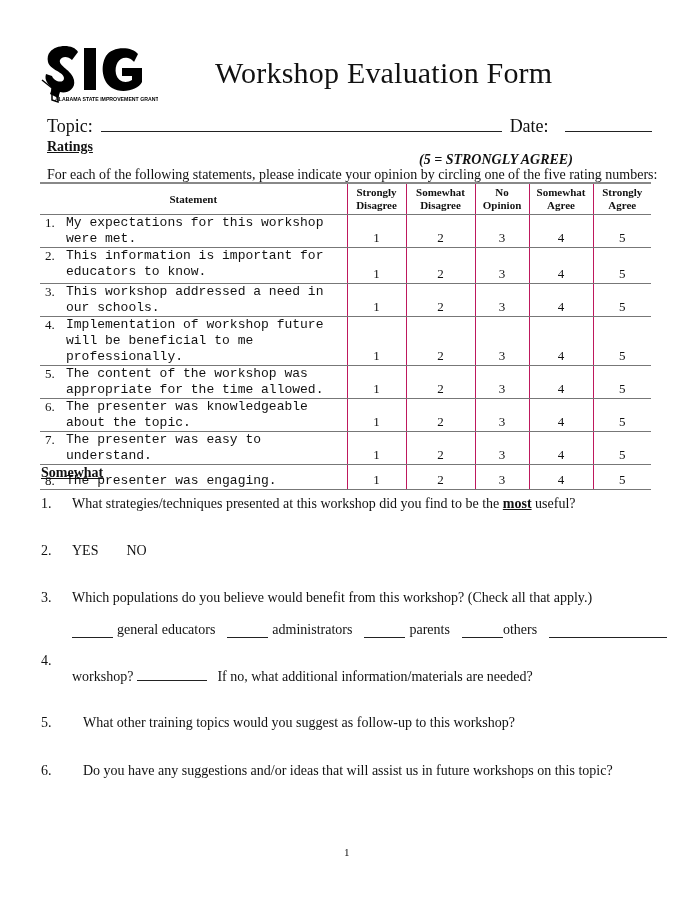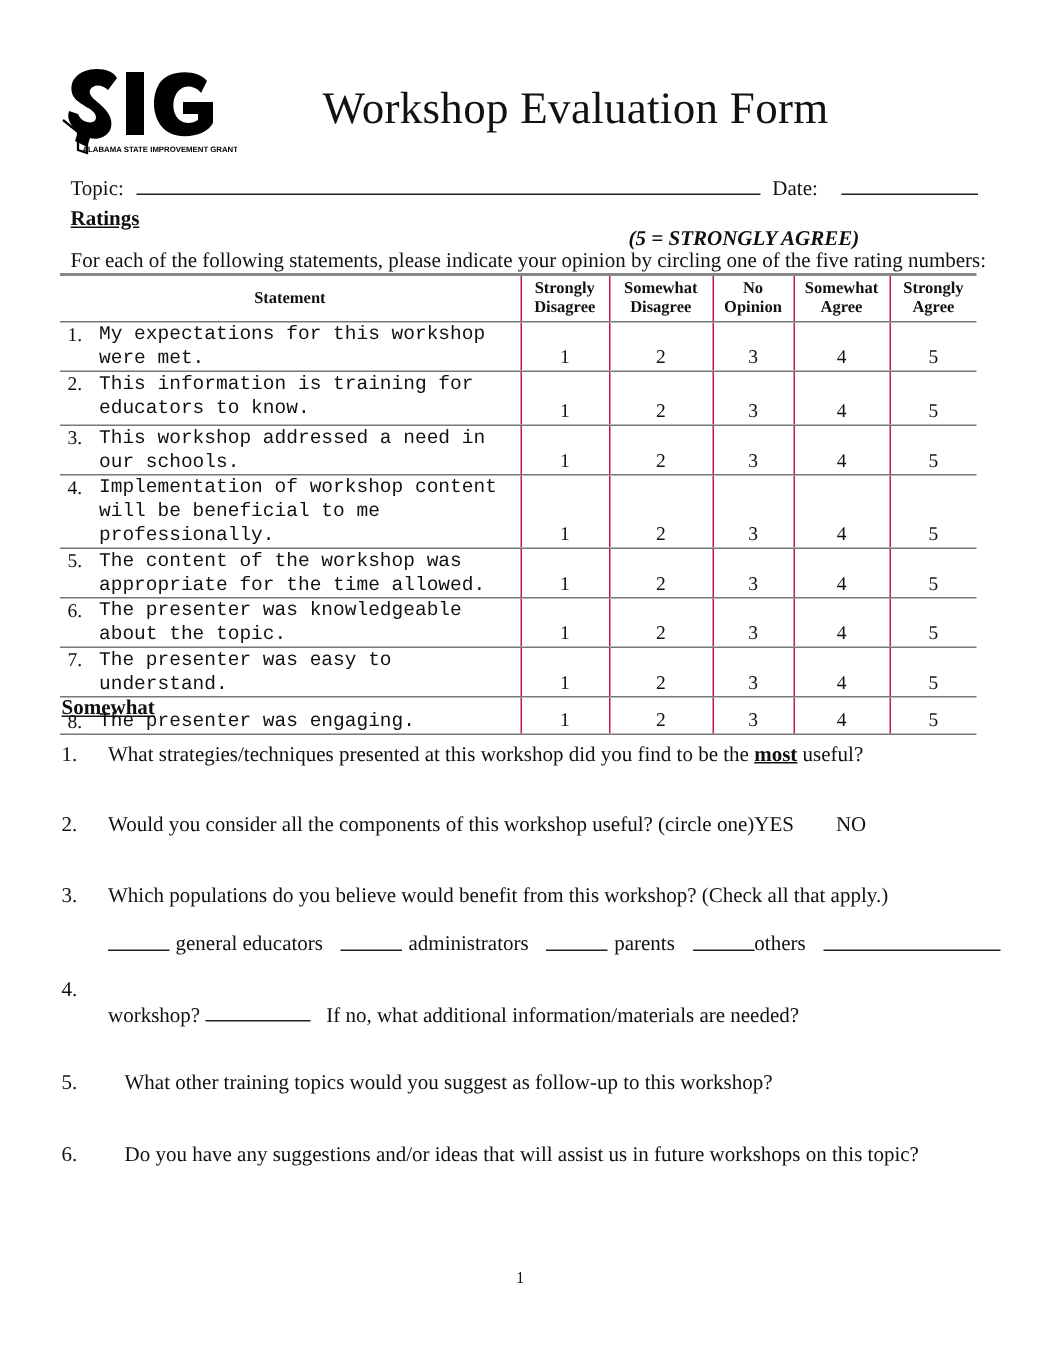--- a/index.html
+++ b/index.html
@@ -2,21 +2,21 @@
 <html><head>
 <meta charset="utf-8">
 <style>
   * { box-sizing: border-box; margin: 0; padding: 0; }
   html, body { width: 696px; height: 900px; background: #ffffff; overflow: hidden; }
   body { font-family: "Liberation Serif", "DejaVu Serif", serif; color: #111; position: relative; }
 
   .logo { position: absolute; left: 38px; top: 44px; width: 120px; height: 60px; }
   .title { position: absolute; left: 215px; top: 56px; font-size: 30px; font-weight: normal; letter-spacing: 0.2px; text-align: center; }
 
-  .topic-row { position: absolute; left: 47px; top: 116px; width: 605px; font-size: 14px; display: flex; align-items: baseline; }
+  .topic-row { position: absolute; left: 47px; top: 116px; width: 605px; font-size: 18px; display: flex; align-items: baseline; }
   .topic-row .line { border-bottom: 1px solid #222; height: 14px; display: inline-block; }
   .topic-line { width: 422px; margin-left: 8px; margin-right: 8px; }
   .date-line { width: 92px; margin-left: 16px; }
 
   .ratings-head { position: absolute; left: 47px; top: 139px; font-size: 14px; font-weight: bold; text-decoration: underline; }
   .strong-agree { position: absolute; left: 419px; top: 152px; font-size: 14px; font-weight: bold; font-style: italic; }
   .instructions { position: absolute; left: 47px; top: 167px; font-size: 14px; }
 
   table.ratings { position: absolute; left: 40px; top: 182px; width: 611px; border-collapse: collapse; font-size: 13px; }
   table.ratings th, table.ratings td { border-bottom: 1px solid #777; }
@@ -32,21 +32,21 @@
   .h-c1 { width: 59px; } .h-c2 { width: 69px; } .h-c3 { width: 54px; } .h-c4 { width: 64px; } .h-c5 { width: 58px; }
 
   .feedback-head { position: absolute; left: 41px; top: 465px; font-size: 14px; font-weight: bold; text-decoration: underline; }
   .q { position: absolute; left: 41px; font-size: 14px; line-height: 16px; display: flex; }
   .q .qn { width: 31px; flex: none; }
   .q.wide .qn { width: 42px; }
   .bold-u { font-weight: bold; text-decoration: underline; }
   .yesno { margin-left: 0; }
   .yesno + .yesno { margin-left: 28px; }
 
-  .pop-row { position: absolute; left: 72px; top: 622px; font-size: 14px; display: flex; align-items: flex-start; }
+  .pop-row { position: absolute; left: 72px; top: 622px; font-size: 14px; display: flex; align-items: flex-end; }
   .blank { display: inline-block; border-bottom: 1px solid #222; height: 12px; }
   .b1 { width: 41px; } .b-long { width: 118px; }
   .pop-row .lbl { margin-left: 4px; margin-right: 12px; }
 
   .page-num { position: absolute; left: 344px; top: 846px; font-size: 11px; }
 </style>
 </head>
 <body>
 
 <div class="logo">
@@ -98,21 +98,21 @@
       <td class="rc">1</td>
       <td class="rc">2</td>
       <td class="rc">3</td>
       <td class="rc">4</td>
       <td class="rc">5</td>
     </tr>
     <tr style="height:33px">
       <td class="stmt">
           <div class="stmt-inner" style="padding-bottom:3px">
             <span class="stmt-num">2.</span>
-            <span class="stmt-text">This information is training for educators to know.</span>
+            <span class="stmt-text">This information is important for educators to know.</span>
           </div>
         </td>
       <td class="rc">1</td>
       <td class="rc">2</td>
       <td class="rc">3</td>
       <td class="rc">4</td>
       <td class="rc">5</td>
     </tr>
     <tr style="height:24px">
       <td class="stmt">
@@ -124,21 +124,21 @@
       <td class="rc">1</td>
       <td class="rc">2</td>
       <td class="rc">3</td>
       <td class="rc">4</td>
       <td class="rc">5</td>
     </tr>
     <tr style="height:32px">
       <td class="stmt">
           <div class="stmt-inner">
             <span class="stmt-num">4.</span>
-            <span class="stmt-text">Implementation of workshop content will be beneficial to me professionally.</span>
+            <span class="stmt-text">Implementation of workshop future will be beneficial to me professionally.</span>
           </div>
         </td>
       <td class="rc">1</td>
       <td class="rc">2</td>
       <td class="rc">3</td>
       <td class="rc">4</td>
       <td class="rc">5</td>
     </tr>
     <tr style="height:32px">
       <td class="stmt">
@@ -197,21 +197,20 @@
 
 <div class="feedback-head">Somewhat</div>
 
 <div class="q" style="top:496px">
   <span class="qn">1.</span>
   <span><span>What strategies/techniques presented at this workshop did you find to be the</span> <span class="bold-u">most</span> <span>useful?</span></span>
 </div>
 
 <div class="q" style="top:543px">
   <span class="qn">2.</span>
-  <span>Would you consider all the components of this workshop useful?  (circle one)</span>
   <span class="yesno">YES</span>
   <span class="yesno">NO</span>
 </div>
 
 <div class="q" style="top:590px">
   <span class="qn">3.</span>
   <span>Which populations do you believe would benefit from this workshop?  (Check all that apply.)</span>
 </div>
 
 <div class="pop-row">

